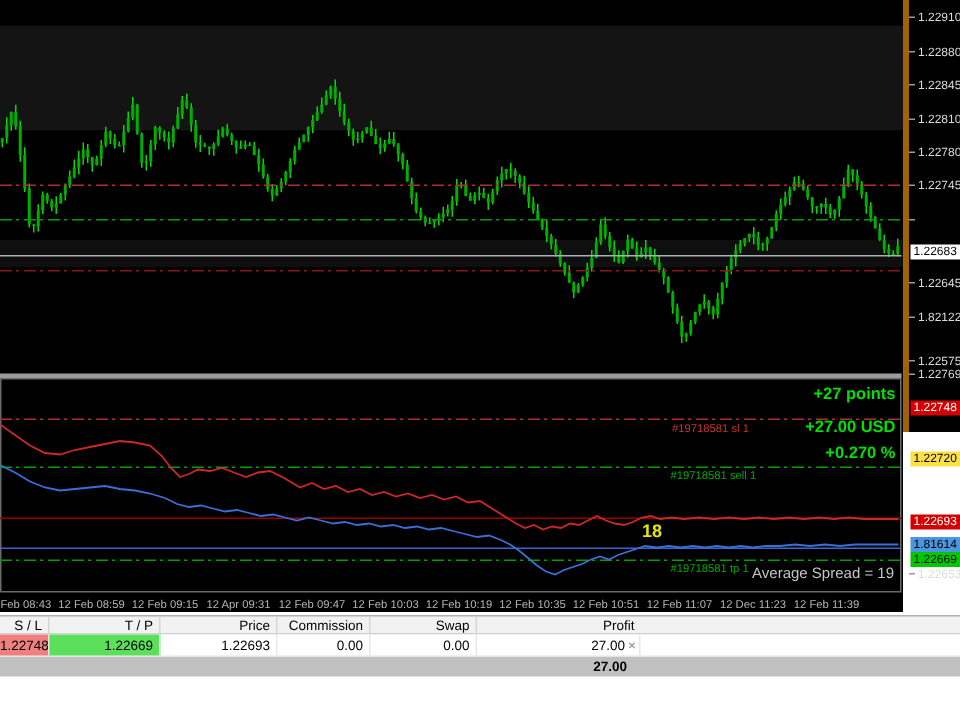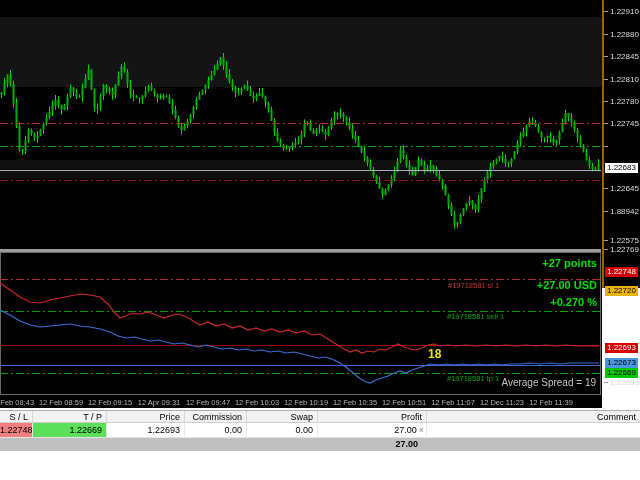--- a/index.html
+++ b/index.html
@@ -1,21 +1,21 @@
 <!DOCTYPE html>
 <html><head>
 <meta charset="utf-8">
 <style>
   html,body{margin:0;padding:0;background:#fff;font-family:"Liberation Sans",sans-serif;}
   #screen{position:relative;width:640px;height:480px;overflow:hidden;background:#fff;}
   #chart{position:absolute;left:0;top:0;width:602px;height:408px;background:#000;overflow:hidden;}
   .band{position:absolute;left:0;width:602px;}
   .hl{position:absolute;left:0;width:601px;height:1px;}
   #candles,#lowsvg{position:absolute;left:0;}
-  #paxis{position:absolute;left:602px;top:0;width:38px;height:288px;background:#000;border-left:2px solid #a16207;box-sizing:border-box;}
+  #paxis{position:absolute;left:602px;top:0;width:38px;height:288px;background:#000;border-left:4px solid #a16207;box-sizing:border-box;}
   .pl{position:absolute;left:6px;font-size:8px;line-height:9px;color:#dcdcdc;white-space:nowrap;}
   .ptick{position:absolute;left:0;width:4px;height:1px;background:#9a9a9a;}
   .pbox{position:absolute;left:1px;height:10px;line-height:10px;font-size:8px;padding:0 2px;white-space:nowrap;}
   #sep{position:absolute;left:0;top:249px;width:601px;height:3px;background:#9c9c9c;}
   #lower{position:absolute;left:0;top:252px;width:601px;height:143px;background:#000;border:1px solid #6a6a6a;box-sizing:border-box;overflow:hidden;}
   .ov{position:absolute;white-space:nowrap;}
   .gbig{color:#00e000;font-size:11px;font-weight:bold;text-align:right;}
   .olbl{font-size:7.5px;}
   #taxis{position:absolute;left:0;top:396px;width:602px;height:12px;background:#000;}
   .tl{position:absolute;top:2px;transform:translateX(-50%);font-size:7.5px;color:#b4b4b4;white-space:nowrap;}
@@ -489,32 +489,32 @@
       <div class="pl" style="top: 75px;">1.22810</div>
       <div class="ptick" style="top: 101px;"></div>
       <div class="pl" style="top: 97px;">1.22780</div>
       <div class="ptick" style="top: 123px;"></div>
       <div class="pl" style="top: 119px;">1.22745</div>
       <div class="ptick" style="top: 146px;"></div>
       <div class="pl" style="top: 142px; margin-left: 30px;">1.22710</div>
       <div class="ptick" style="top: 188px;"></div>
       <div class="pl" style="top: 184px;">1.22645</div>
       <div class="ptick" style="top: 211px;"></div>
-      <div class="pl" style="top: 207px;">1.88942</div>
+      <div class="pl" style="top: 207px;">1.82122</div>
       <div class="ptick" style="top: 240px;"></div>
       <div class="pl" style="top: 236px;">1.22575</div>
       <div class="ptick" style="top: 249px;"></div>
       <div class="pl" style="top: 245px;">1.22769</div>
       <div class="ptick" style="top: 382px;"></div>
       <div class="pl" style="top: 378px;">1.22653</div>
       <div class="pbox" style="top: 163px; background: rgb(255, 255, 255); color: rgb(0, 0, 0);">1.22683</div>
       <div class="pbox" style="top: 267px; background: rgb(212, 0, 0); color: rgb(255, 255, 255);">1.22748</div>
-      <div class="pbox" style="top: 286px; background: #eab308; color: rgb(0, 0, 0);">1.22720</div>
+      <div class="pbox" style="top: 301px; background: #fde047; color: rgb(0, 0, 0);">1.22720</div>
       <div class="pbox" style="top: 343px; background: rgb(212, 0, 0); color: rgb(255, 255, 255);">1.22693</div>
-      <div class="pbox" style="top: 358px; background: rgb(74, 150, 224); color: rgb(0, 0, 0);">1.22673</div>
+      <div class="pbox" style="top: 358px; background: rgb(74, 150, 224); color: rgb(0, 0, 0);">1.81614</div>
       <div class="pbox" style="top: 368px; background: rgb(0, 200, 0); color: rgb(0, 0, 0);">1.22669</div>
     </div>
 
   <div id="taxis">
       <div class="tl" style="left: 12px;">12 Feb 08:43</div>
       <div class="tl" style="left: 61px;">12 Feb 08:59</div>
       <div class="tl" style="left: 110px;">12 Feb 09:15</div>
       <div class="tl" style="left: 159px;">12 Apr 09:31</div>
       <div class="tl" style="left: 208px;">12 Feb 09:47</div>
       <div class="tl" style="left: 257px;">12 Feb 10:03</div>
@@ -527,21 +527,20 @@
     </div>
 
   <div id="table">
     <div class="trow thead" id="thead">
         <div class="tc" style="width: 33px;">S / L</div>
         <div class="tc" style="width: 74px;">T / P</div>
         <div class="tc" style="width: 78px;">Price</div>
         <div class="tc" style="width: 62px;">Commission</div>
         <div class="tc" style="width: 71px;">Swap</div>
         <div class="tc" style="width: 109px;">Profit</div>
-        <div class="tc" style="width: 213px;">Comment</div>
       </div>
     <div class="trow tdata" id="tdata">
         <div class="tc" style="width: 33px; background: rgb(240, 128, 128);">1.22748</div>
         <div class="tc" style="width: 74px; background: rgb(92, 224, 92);">1.22669</div>
         <div class="tc" style="width: 78px;">1.22693</div>
         <div class="tc" style="width: 62px;">0.00</div>
         <div class="tc" style="width: 71px;">0.00</div>
         <div class="tc profit-wrap" style="width: 109px;">
           <span>27.00</span>
           <span class="closex">×</span>

